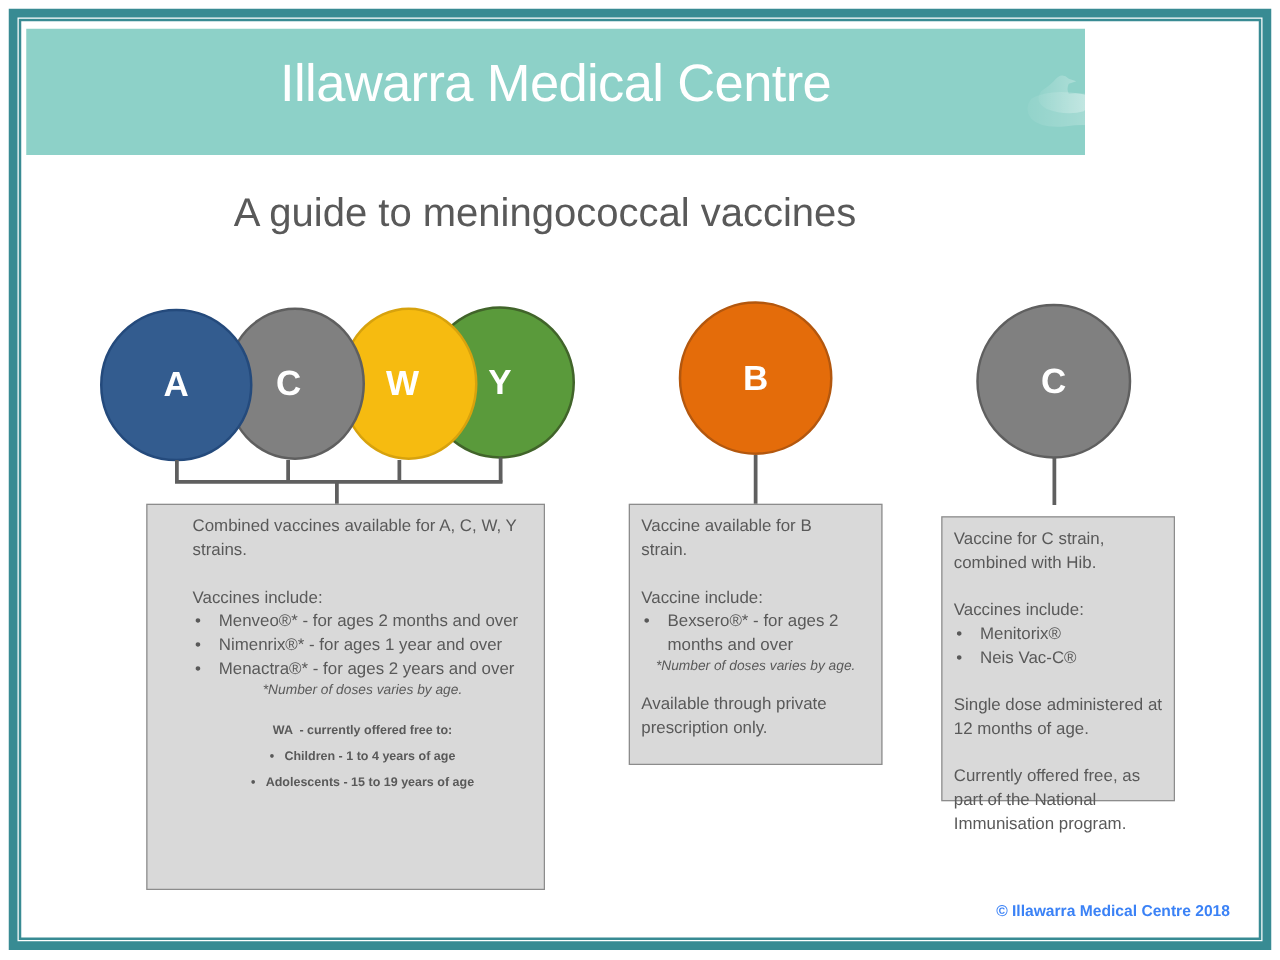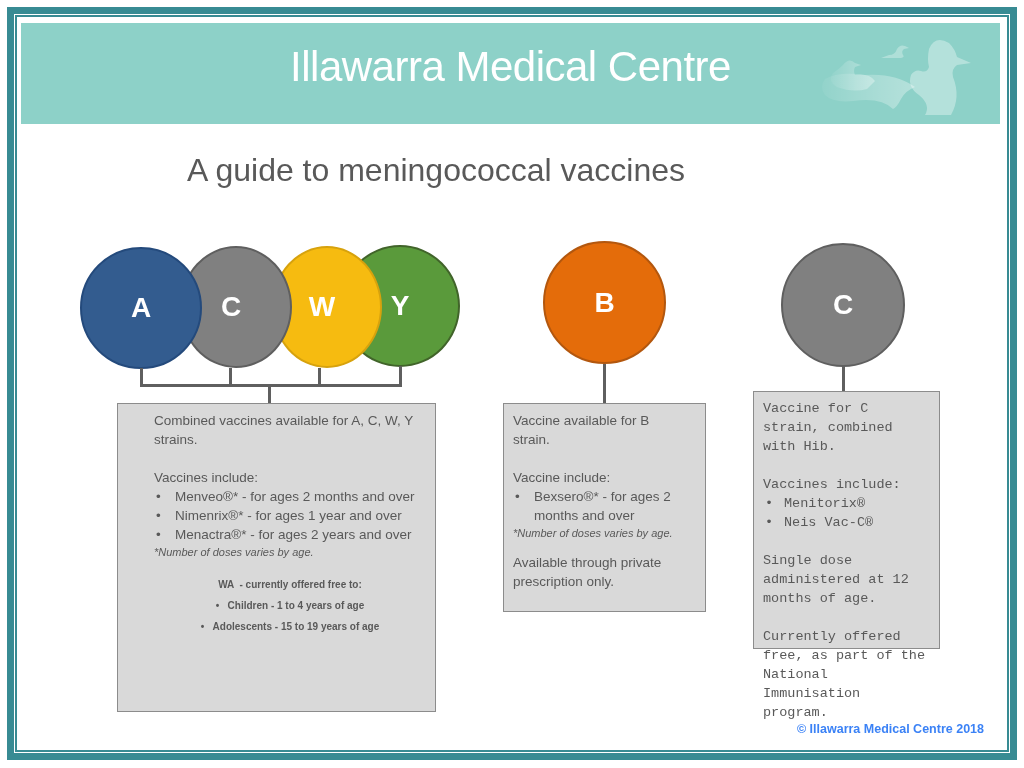--- a/index.html
+++ b/index.html
@@ -15,21 +15,21 @@
       box-sizing: border-box;
       border-top: 7px solid #388b93; border-left: 7px solid #388b93;
       border-right: 7px solid #388b93; border-bottom: 7px solid #388b93;
     }
     .frame-inner {
       position: absolute; left: 15px; top: 15px; width: 994px; height: 737px;
       box-sizing: border-box; border: 2px solid #388b93;
     }
     
     .banner {
-      position: absolute; left: 21px; top: 23px; width: 979px; height: 101px;
+      position: absolute; left: 21px; top: 23px; width: 847px; height: 101px;
       background: #8dd1c8;
     }
     .banner-title {
       position: absolute; left: 0; width: 100%; top: 20px;
       text-align: center; font-size: 42px; color: #ffffff;
       font-family: "Liberation Sans", sans-serif; letter-spacing: -0.5px;
     }
     .logo { position: absolute; left: 790px; top: 12px; width: 190px; height: 86px; }
     .subtitle {
       position: absolute; left: 0; width: 872px; top: 152px; text-align: center;
@@ -45,21 +45,21 @@
     
     .box {
       position: absolute; background: #d9d9d9; border: 1.5px solid #8c8c8c;
       box-sizing: border-box; padding: 7px 9px; font-size: 13.5px; line-height: 19px;
       color: #595959;
     }
     .box p { margin: 0; }
     .gap { height: 19px; }
     .bullet { display: flex; }
     .bullet .dot { width: 19px; flex: none; text-align: left; padding-left: 2px; }
-    .note { font-style: italic; font-size: 11px; margin-top: 8px; line-height: 16px; }
+    .note { font-style: italic; font-size: 11px; margin-top: 8px; line-height: 16px; text-align: center; }
     .center-bold { text-align: center; font-weight: bold; font-size: 10px; line-height: 21px; }
     .footer {
       position: absolute; right: 40px; top: 722px; font-weight: bold; font-size: 12.5px; color: #3b82f6;
     }
   </style>
 </head>
 <body>
 
 <div class="frame-outer"></div>
 <div class="frame-inner"></div>
@@ -145,21 +145,21 @@
     </div>
   <p class="note">*Number of doses varies by age.</p>
   <div style="height:12px"></div>
   <p>Available through private prescription only.</p>
 </div>
 
 <div class="circle" style="left:781px;top:243px;width:124px;height:124px;background:#808080;border:2.5px solid #5f5f5f;">
   <span>C</span>
 </div>
 <div class="line" style="left:842px;top:366px;width:3px;height:38px;"></div>
-<div class="box" style="left:753px;top:391px;width:187px;height:258px;font-family:Liberation Mono, monospace;">
+<div class="box" style="left:753px;top:413px;width:187px;height:228px;">
   <p>Vaccine for C strain, combined with Hib.</p>
   <div class="gap"></div>
   <p>Vaccines include:</p>
   <div class="bullet">
       <span class="dot">•</span>
       <span>Menitorix®</span>
     </div>
   <div class="bullet">
       <span class="dot">•</span>
       <span>Neis Vac-C®</span>

